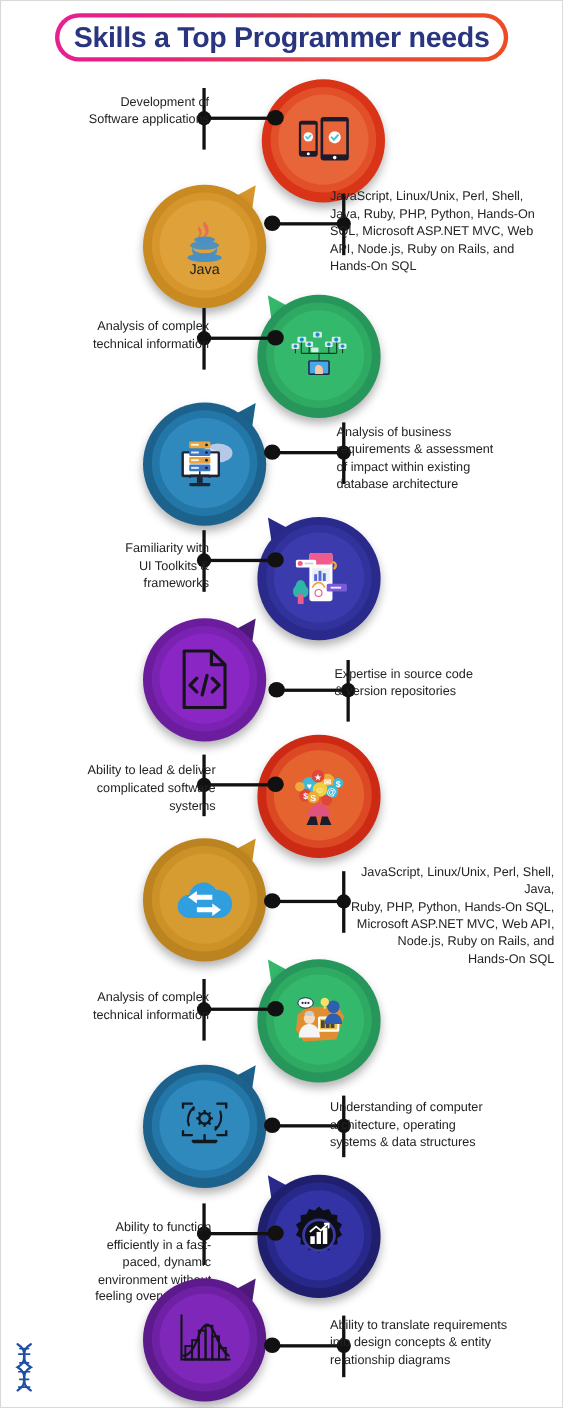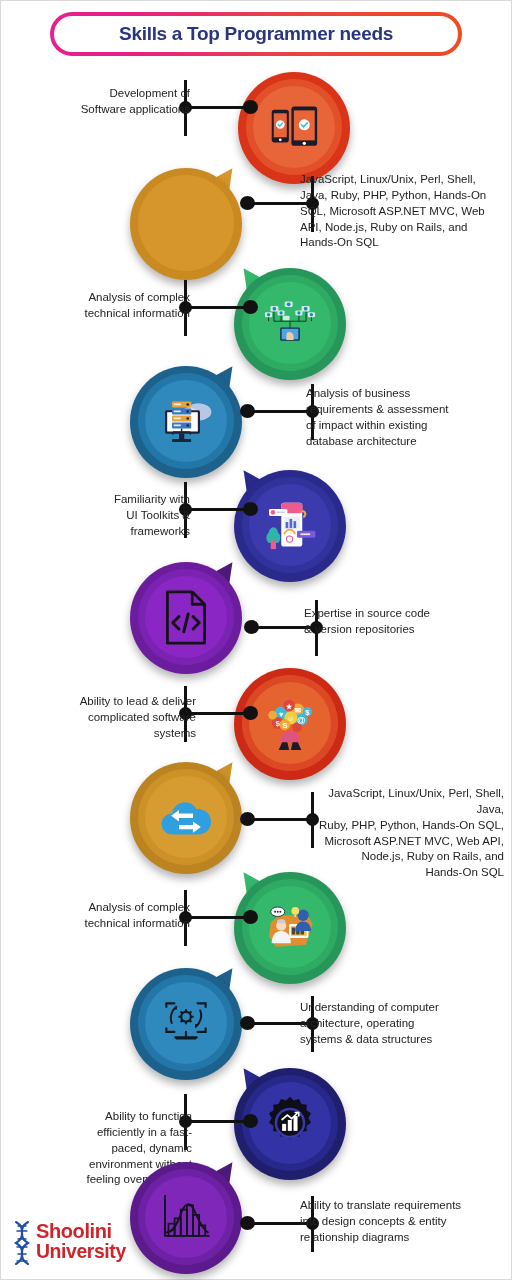--- a/index.html
+++ b/index.html
@@ -15,21 +15,21 @@
     position:absolute;left:50px;top:12px;width:412px;height:44px;
     border-radius:24px;box-sizing:border-box;
     background:linear-gradient(90deg,#e6218f 0%,#e51f86 18%,#e8453f 62%,#ef4b23 100%);
     padding:4px;
   }
   .title-inner{
     width:100%;height:100%;background:#fff;border-radius:20px;
     display:flex;align-items:center;justify-content:center;box-sizing:border-box;
   }
   .title-text{
-    font-size:19px;font-weight:bold;color:#2a3580;letter-spacing:-.3px;
+    font-size:26px;font-weight:bold;color:#2a3580;letter-spacing:-.3px;
     white-space:nowrap;
   }
 
   
   .node{position:absolute;width:112px;height:112px;}
   .node .halo{
     position:absolute;inset:0;border-radius:50%;
     box-shadow:0 5px 9px rgba(0,0,0,.30);
   }
   .node .ring{
@@ -114,20 +114,35 @@
       <div class="vbar"></div>
       <div class="vdot"></div>
       <div class="hline"></div>
       <div class="tip"></div>
     </div>
     <div class="label right-align" style="left: 60px; top: 86px; width: 130px;">Development of<br>Software applications</div>
     <div class="node" style="left: 130px; top: 168px;">
       <div class="tab tab-right" style="color: rgb(215, 150, 43);"></div>
       <div class="halo" style="background: rgb(201, 138, 34);"></div>
       <div class="ring" style="background: rgb(215, 150, 43);"></div>
+      <div class="core" style="background: rgb(223, 161, 58);">
+        <svg viewBox="0 0 62 62" width="54" height="54">
+    <g fill="#e76f51">
+      <path d="M31 6 c-4 5 2 8 1 12 -1 3-3 4-2 6 4-3 6-7 5-11 0-3-3-4-4-7z"></path>
+      <path d="M25 11 c-2.6 3.4 1.3 5.4.7 8.2-.7 2.1-2 2.8-1.4 4.2 2.7-2 4.1-4.8 3.4-7.6-.1-2-2-2.8-2.7-4.8z"></path>
+    </g>
+    <g fill="#4a90c2">
+      <ellipse cx="31" cy="31" rx="15" ry="4.6" opacity=".95"></ellipse>
+      <path d="M18 31.5 c0 5 6 8 13 8 s13-3 13-8 v5 c0 5-6 8-13 8 s-13-3-13-8z"></path>
+      <ellipse cx="31" cy="44" rx="18" ry="4.4"></ellipse>
+      <ellipse cx="31" cy="25" rx="11" ry="3.2"></ellipse>
+    </g>
+    <text x="31" y="61" font-size="15" font-family="Liberation Sans, sans-serif" fill="#1b1b1b" text-anchor="middle">Java</text>
+  </svg>
+      </div>
     </div>
     <div class="conn conn-l" style="left: 240px; top: 176px;">
       <div class="vbar"></div>
       <div class="vdot"></div>
       <div class="hline"></div>
       <div class="tip"></div>
     </div>
     <div class="label left-align" style="left: 300px; top: 172px; width: 196px;">JavaScript, Linux/Unix, Perl, Shell,<br>Java, Ruby, PHP, Python, Hands-On<br>SQL, Microsoft ASP.NET MVC, Web<br>API, Node.js, Ruby on Rails, and<br>Hands-On SQL</div>
     <div class="node" style="left: 234px; top: 268px;">
       <div class="tab tab-left" style="color: rgb(52, 184, 108);"></div>
@@ -477,17 +492,13 @@
       <g stroke="#1f4fa3" stroke-width="1.5" stroke-linecap="round">
         <line x1="8" y1="6" x2="16" y2="6"></line>
         <line x1="7" y1="11" x2="17" y2="11"></line>
         <line x1="8" y1="19" x2="16" y2="19"></line>
         <line x1="7" y1="27" x2="17" y2="27"></line>
         <line x1="8" y1="34" x2="16" y2="34"></line>
         <line x1="7" y1="41" x2="17" y2="41"></line>
       </g>
     </svg>
   </div>
-  <div class="words">
-    <span class="w1">Shoolini</span>
-    <span class="w2">University</span>
-  </div>
 </div>
 
 </body></html>

